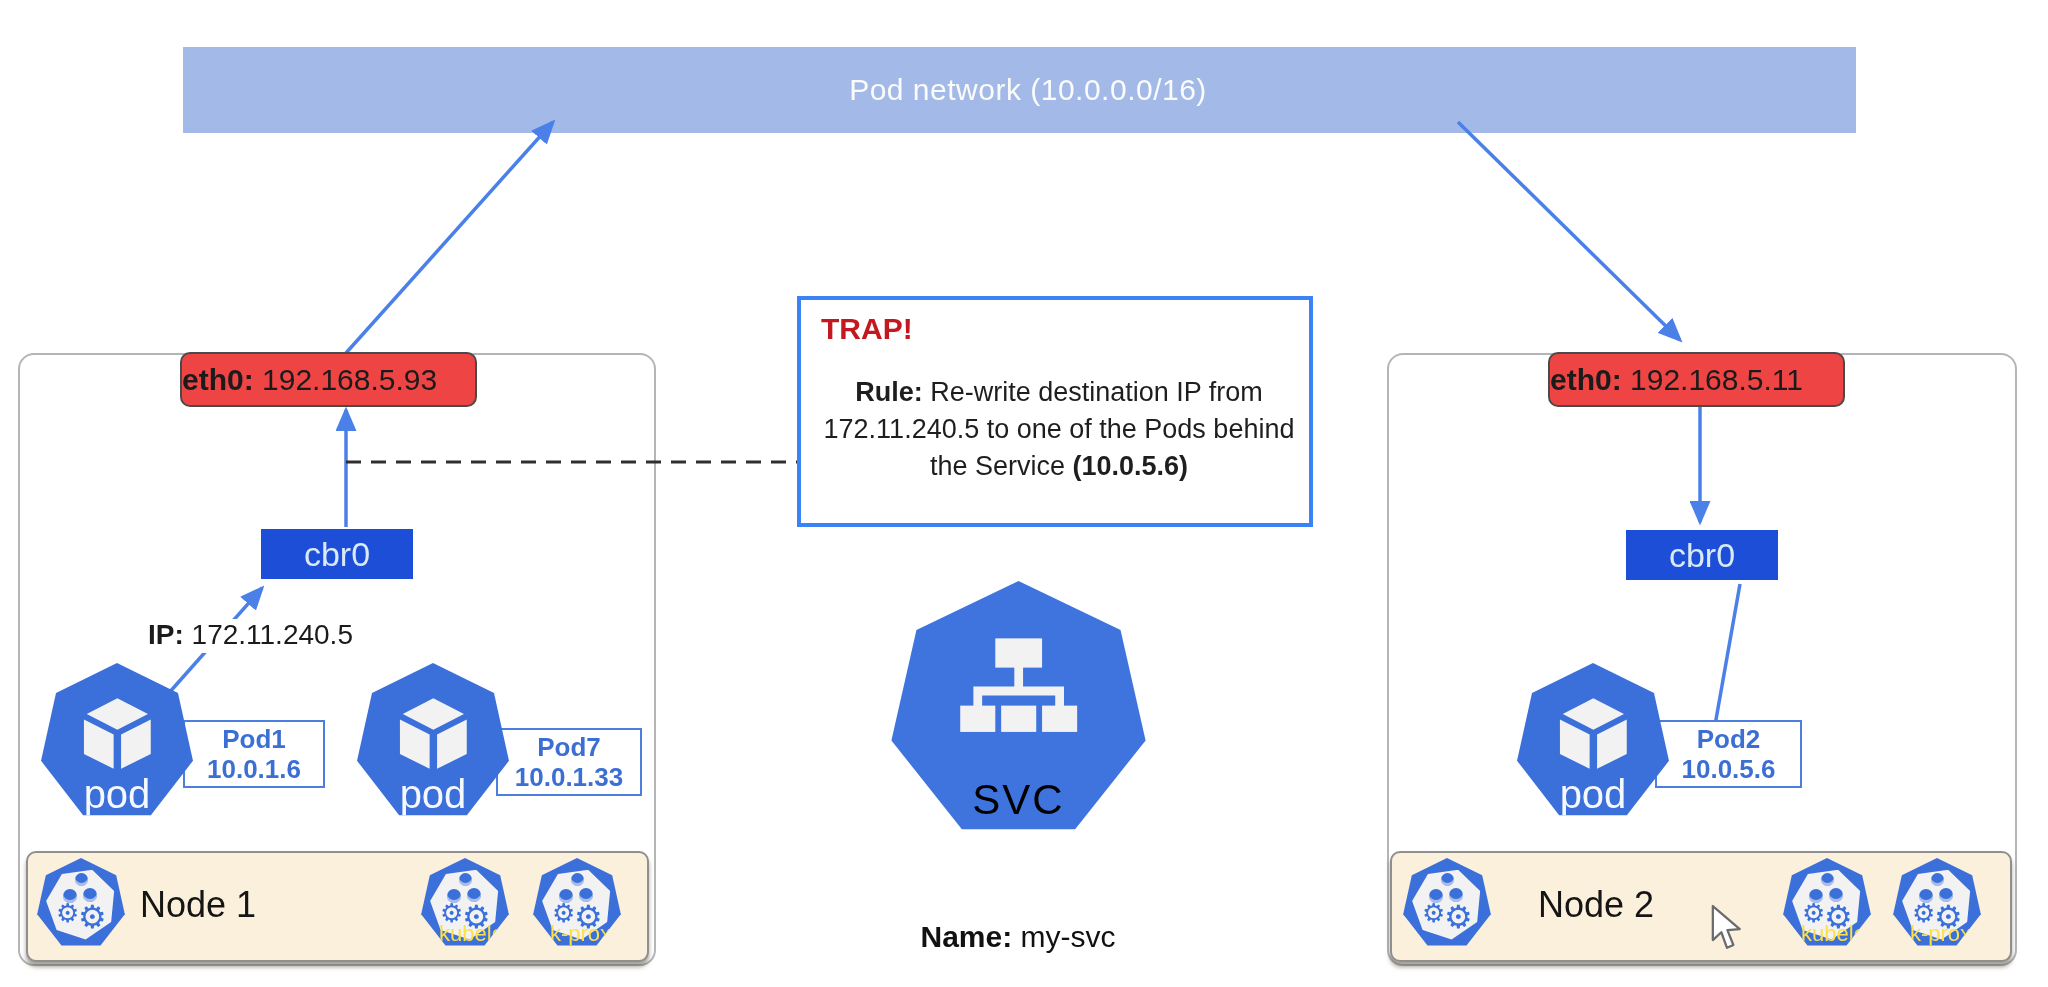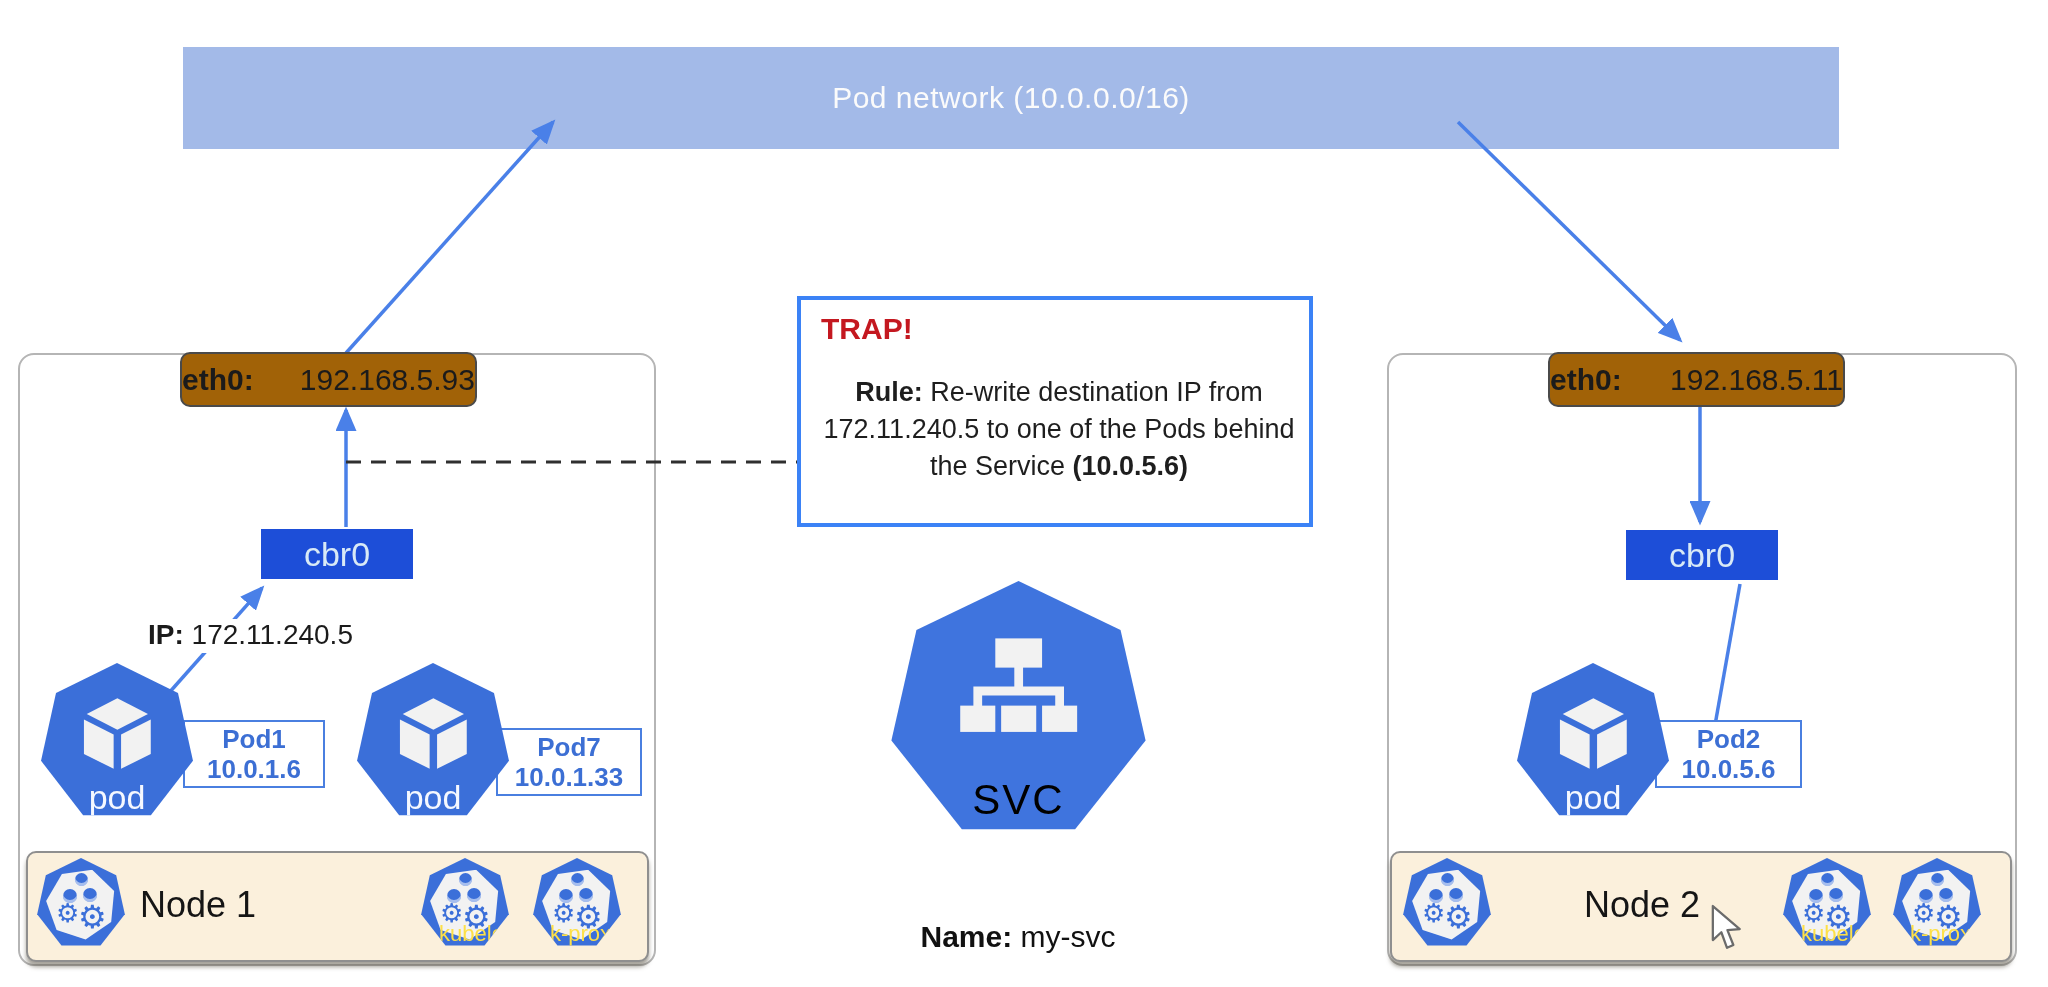--- a/index.html
+++ b/index.html
@@ -2,51 +2,51 @@
 <html><head>
 <meta charset="utf-8">
 <style>
   html,body{margin:0;padding:0;background:#fff;}
   .canvas{position:relative;width:2048px;height:987px;background:#fff;overflow:hidden;
           font-family:"Liberation Sans",sans-serif;}
   .abs{position:absolute;}
   .b{font-weight:700;}
 
   
-  .banner{left:183px;top:47px;width:1656px;height:102px;background:#A3BAE8;color:#FBFBFB;
-          font-size:30px;display:flex;align-items:center;justify-content:center;letter-spacing:.5px;}
+  .banner{left:183px;top:47px;width:1656px;height:86px;background:#A3BAE8;color:#FBFBFB;
+          font-size:30px;display:flex;align-items:center;justify-content:center;letter-spacing:.5px;padding-left:17px;}
 
   
   .overlay{left:0;top:0;width:2048px;height:987px;z-index:3;pointer-events:none;}
 
   
   .nodebox{background:#FFFFFF;border:2px solid #B5B5B5;border-radius:16px;z-index:1;}
   .node1-box{left:18px;top:353px;width:634px;height:609px;}
   .node2-box{left:1387px;top:353px;width:626px;height:609px;}
 
   
-  .ethbox{height:51px;background:#a16207;border:2px solid #4A4A4A;border-radius:10px;z-index:4;
-          display:flex;align-items:center;justify-content:space-between;font-size:30px;color:#1b1b1b;white-space:pre;}
+  .ethbox{height:51px;background:#ef4444;border:2px solid #4A4A4A;border-radius:10px;z-index:4;
+          display:flex;align-items:center;justify-content:flex-start;font-size:30px;color:#1b1b1b;white-space:pre;}
   .eth1{left:180px;top:352px;width:293px;}
   .eth2{left:1548px;top:352px;width:293px;}
 
   
   .cbr{width:152px;height:50px;background:#1d4ed8;color:#D9EAF6;font-size:34px;z-index:4;
        display:flex;align-items:center;justify-content:center;}
   .cbr1{left:261px;top:529px;}
   .cbr2{left:1626px;top:530px;}
 
   
   .iplabel{left:148px;top:619px;background:#fff;padding:0 10px 2px 0;font-size:28px;color:#1b1b1b;
            z-index:5;white-space:pre;}
 
   
   .hept{clip-path:polygon(50% 0%,89.1% 18.8%,98.7% 61.1%,71.7% 95.1%,28.3% 95.1%,1.3% 61.1%,10.9% 18.8%);}
   .pod-hept{width:156px;height:160px;background:#3B6FD9;z-index:5;}
-  .pod-word{position:absolute;bottom:6px;width:100%;text-align:center;color:#F5F8FF;font-size:34px;}
+  .pod-word{position:absolute;bottom:6px;width:100%;text-align:center;color:#F5F8FF;font-size:40px;}
   .cube{position:absolute;left:19%;top:16%;width:62%;height:58%;}
 
   
   .podlabel{height:62px;background:#fff;border:2px solid #4A7FE0;z-index:4;text-align:center;
             color:#3C6FD4;font-size:26px;font-weight:700;line-height:30px;padding-top:2px;}
 
   
   .svc-hept{left:888px;top:581px;width:261px;height:261px;background:#3F74DE;z-index:4;}
   .svc-icon{position:absolute;left:21%;top:13%;width:58%;height:56%;}
   .svc-word{position:absolute;bottom:7%;width:100%;text-align:center;color:#000000;font-size:42px;letter-spacing:2px;}
@@ -215,21 +215,21 @@
 
   <div class="abs footer footer2"></div>
   <div class="abs hept khept" style="left:1402px;top:858px;">
     <div class="khept-inner"></div>
     <span class="dot d1"></span>
     <span class="dot d2"></span>
     <span class="dot d3"></span>
     <span class="gear g1">⚙</span>
     <span class="gear g2">⚙</span>
   </div>
-  <div class="abs nodename" style="left:1584px;top:851px;">Node 2</div>
+  <div class="abs nodename" style="left:1538px;top:851px;">Node 2</div>
   <div class="abs hept khept" style="left:1782px;top:858px;">
     <div class="khept-inner"></div>
     <span class="dot d1"></span>
     <span class="dot d2"></span>
     <span class="dot d3"></span>
     <span class="gear g1">⚙</span>
     <span class="gear g2">⚙</span>
     <div class="klabel">kubelet</div>
   </div>
   <div class="abs hept khept" style="left:1892px;top:858px;">

